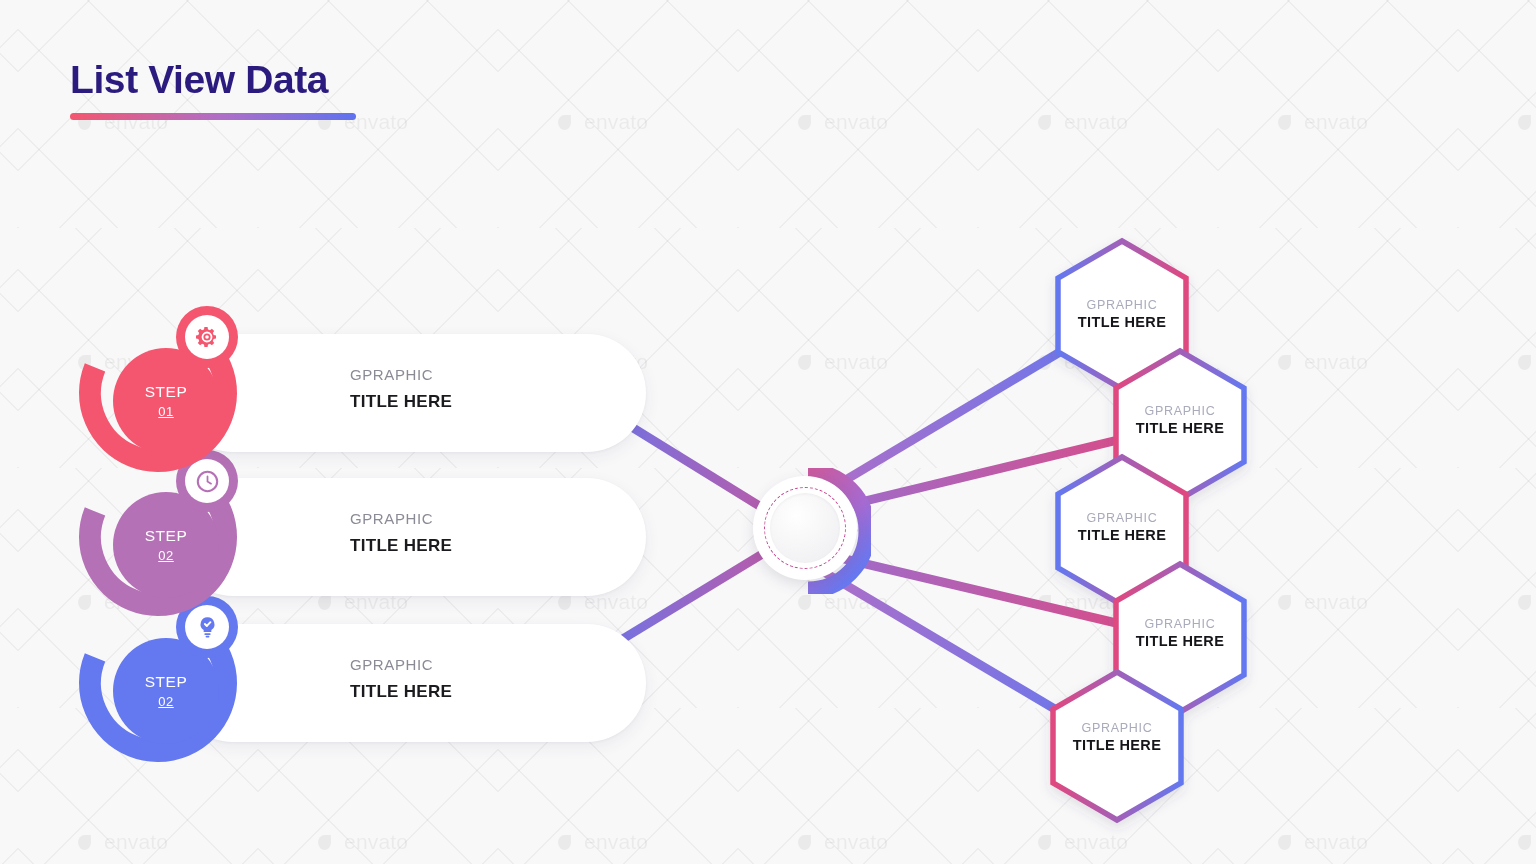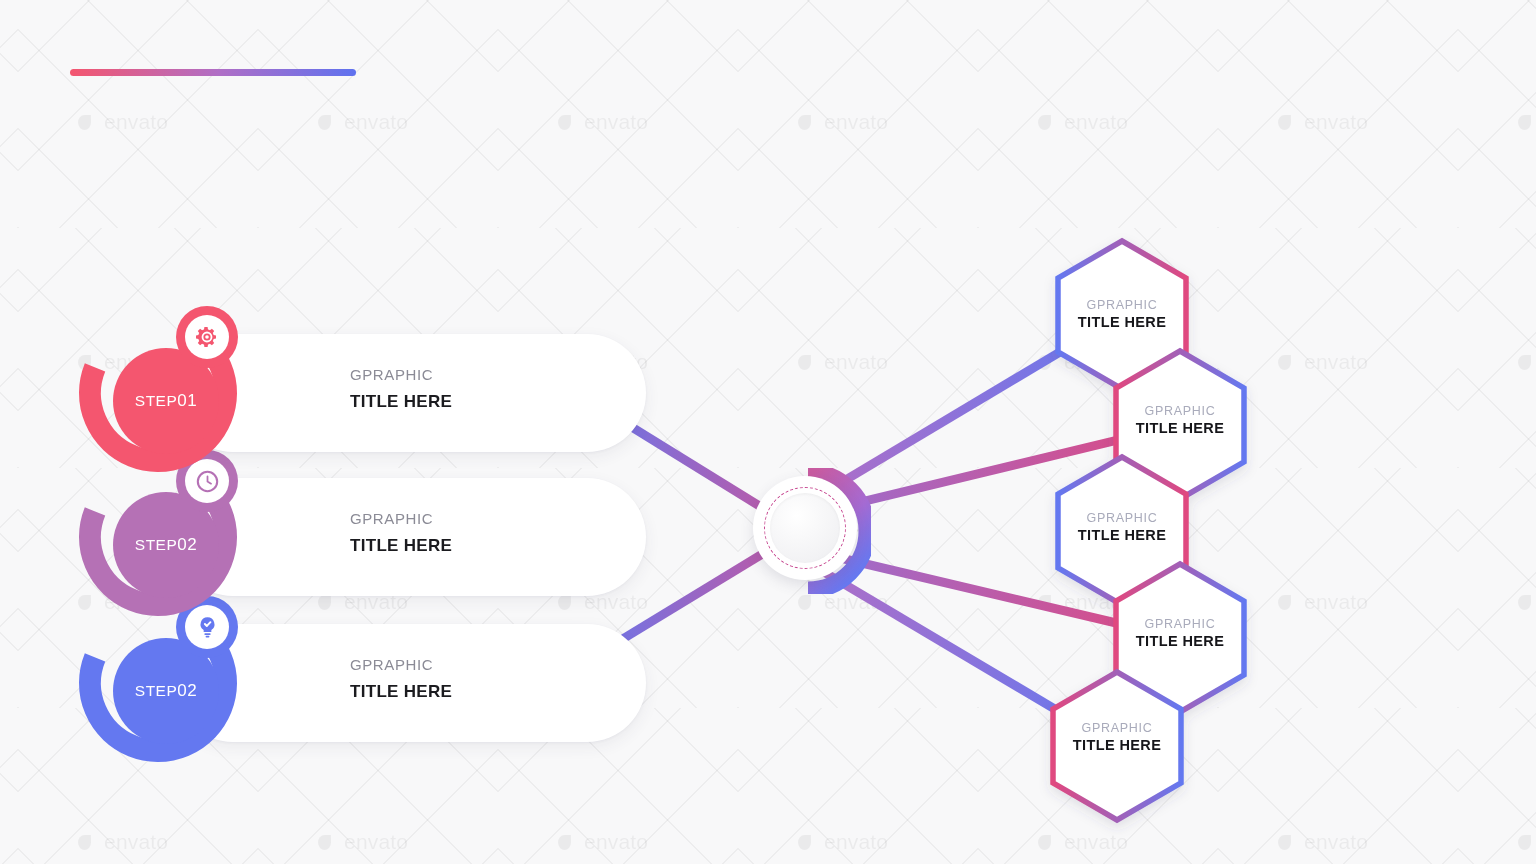--- a/index.html
+++ b/index.html
@@ -75,25 +75,25 @@
     letter-spacing: .3px; margin-top: 5px;
   }
 
   
   .step-circle { position: absolute; left: 0; top: 0; width: 168px; height: 150px; }
   .ring { position: absolute; left: 2px; top: -9px; width: 168px; height: 168px; }
   .ring svg { display: block; width: 168px; height: 168px; }
   .inner-disc {
     position: absolute; left: 41px; top: 30px;
     width: 106px; height: 106px; border-radius: 50%;
-    display: flex; flex-direction: row; justify-content: center; align-items: center;
+    display: flex; flex-direction: column; justify-content: center; align-items: center;
     color: #ffffff;
   }
   .step-word { font-size: 15.5px; letter-spacing: .5px; line-height: 1.35; }
-  .step-num  { font-size: 17px; letter-spacing: .5px; line-height: 1.35; }
+  .step-num  { font-size: 13px; letter-spacing: .5px; line-height: 1.35; text-decoration: underline; }
   .icon-badge {
     position: absolute; left: 104px; top: -12px;
     width: 62px; height: 62px; border-radius: 50%;
     display: flex; align-items: center; justify-content: center;
   }
   .icon-badge .disc {
     width: 44px; height: 44px; border-radius: 50%;
     background: #ffffff;
     display: flex; align-items: center; justify-content: center;
   }
@@ -243,20 +243,21 @@
         <span>envato</span>
       </div>
       <div class="wm" style="left: 1518px; top: 830px;">
         <span class="drop"></span>
         <span>envato</span>
       </div>
     </div>
 
   <div id="header">
     <div id="page-title">
+      <div>List View Data</div>
     </div>
     <div id="title-rule"></div>
   </div>
 
   <svg id="links" width="1536" height="864">
     <defs>
       <linearGradient id="gL" x1="0" y1="0" x2="1" y2="0">
         <stop offset="0%" stop-color="#6478f0"></stop>
         <stop offset="100%" stop-color="#c5579f"></stop>
       </linearGradient>

